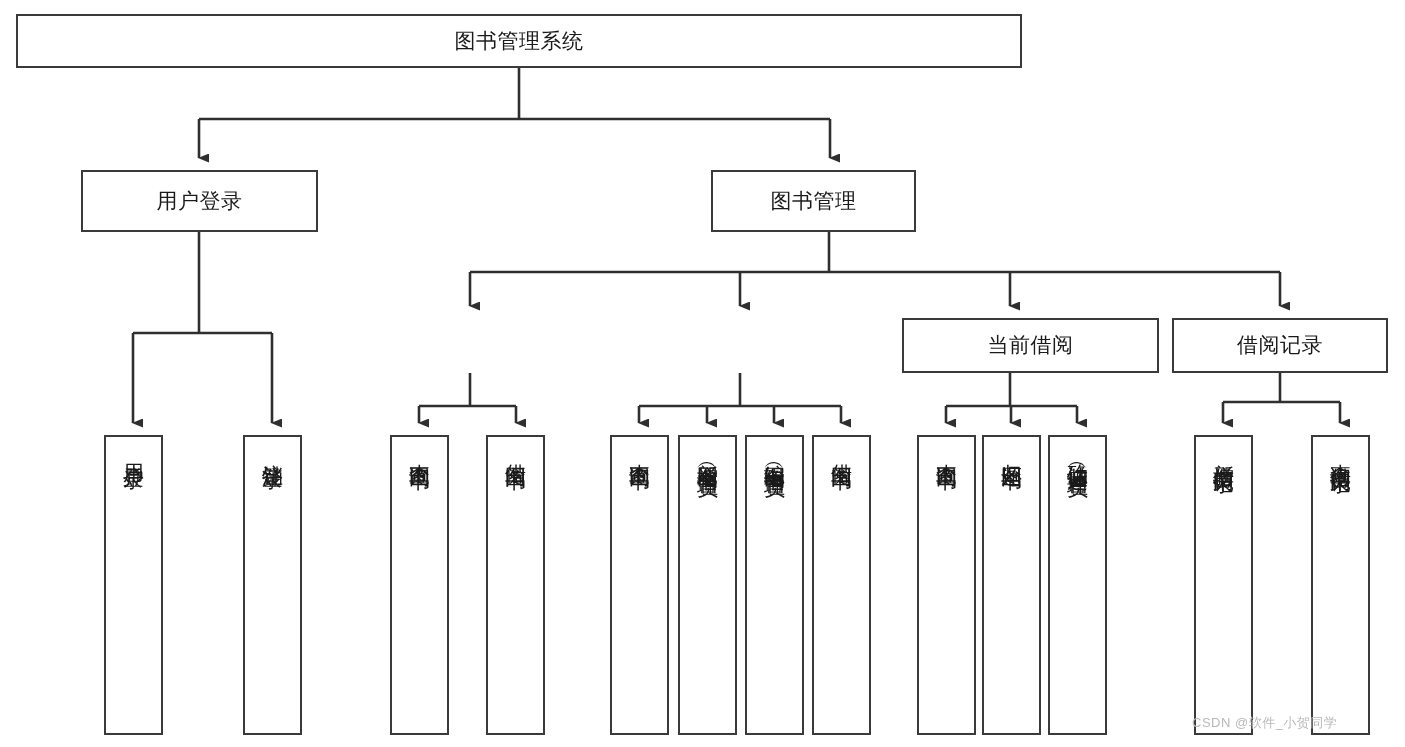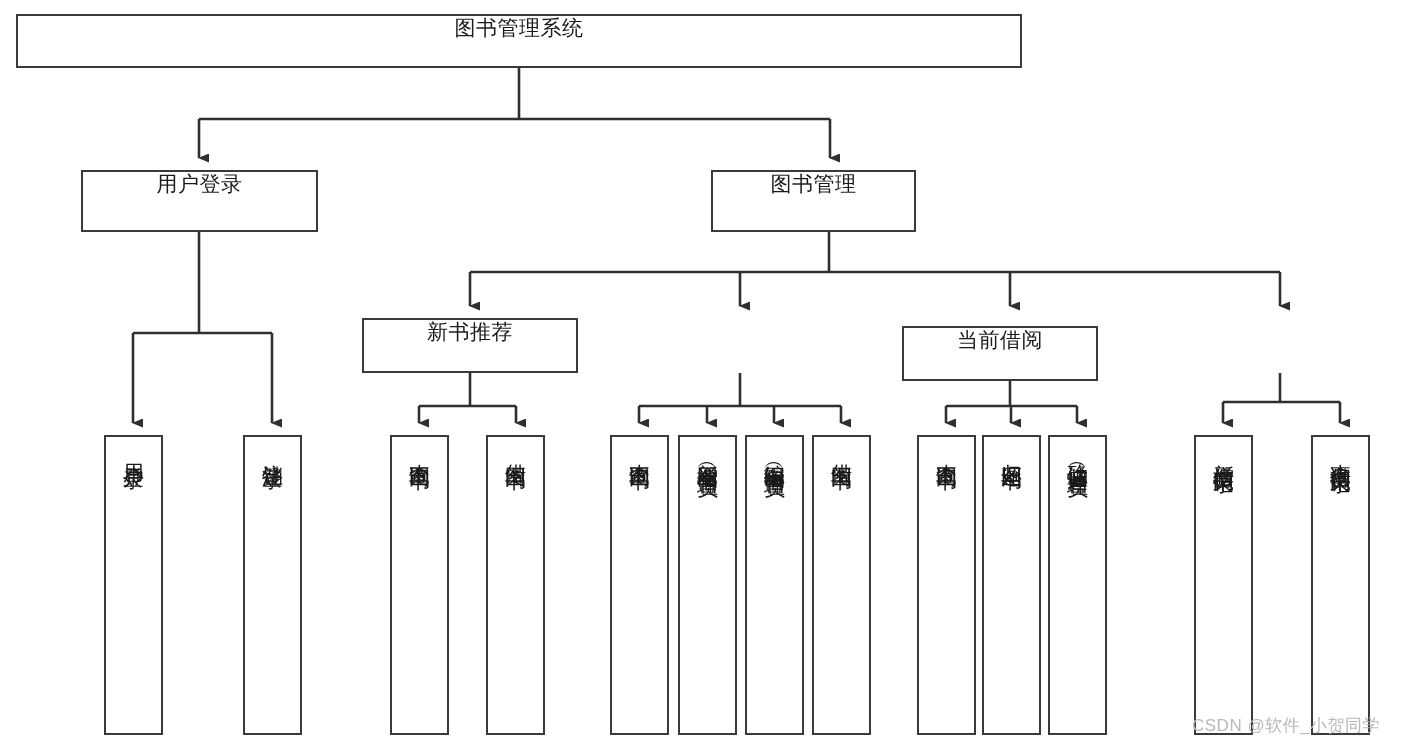--- a/index.html
+++ b/index.html
@@ -25,20 +25,21 @@
     width: 1405px;
     height: 747px;
     pointer-events: none;
   }
   .node {
     position: absolute;
     box-sizing: border-box;
     background: #ffffff;
     border: 2px solid #3a3a3a;
     display: flex;
+    align-items: center;
     justify-content: center;
     color: #1a1a1a;
   }
   .node-label {
     display: block;
     text-align: center;
     line-height: 1.18;
     color: #1a1a1a;
     white-space: pre;
   }
@@ -61,21 +62,21 @@
     text-orientation: upright;
     font-size: 21px;
     line-height: 1.05;
     letter-spacing: 2px;
     max-height: 280px;
   }
   #watermark {
     position: absolute;
     left: 1192px;
     top: 714px;
-    font-size: 17px;
+    font-size: 13px;
     color: #b9b9b9;
     letter-spacing: 0.5px;
     white-space: nowrap;
     font-family: "Liberation Sans", "DejaVu Sans", sans-serif;
   }
 </style>
 </head>
 <body>
 
 <div id="diagram-root">
@@ -134,25 +135,25 @@
     <span class="node-label">图书管理系统</span>
   </div>
 
   <div class="node horiz" style="left:81px; top:170px; width:237px; height:62px;">
     <span class="node-label">用户登录</span>
   </div>
   <div class="node horiz" style="left:711px; top:170px; width:205px; height:62px;">
     <span class="node-label">图书管理</span>
   </div>
 
-  <div class="node horiz" style="left:362px; top:318px; width:216px; height:55px;">
-    <span class="node-label">新书推荐</span>
-  </div>
-  <div class="node horiz" style="left:902px; top:326px; width:196px; height:55px;">
+  <div class="node horiz" style="left:902px; top:318px; width:257px; height:55px;">
     <span class="node-label">当前借阅</span>
+  </div>
+  <div class="node horiz" style="left:1172px; top:318px; width:216px; height:55px;">
+    <span class="node-label">借阅记录</span>
   </div>
 
   <div class="node vert" style="left:104px; top:435px; width:59px; height:300px;">
     <span class="node-label">用户登录</span>
   </div>
   <div class="node vert" style="left:243px; top:435px; width:59px; height:300px;">
     <span class="node-label">注销登录</span>
   </div>
 
   <div class="node vert" style="left:390px; top:435px; width:59px; height:300px;">

